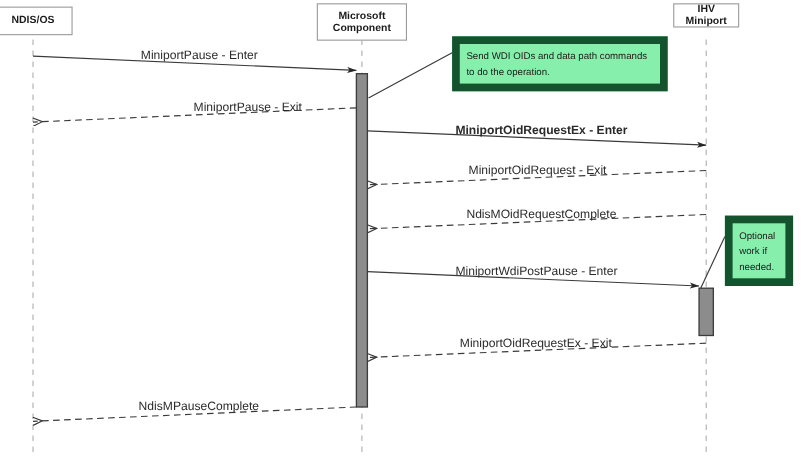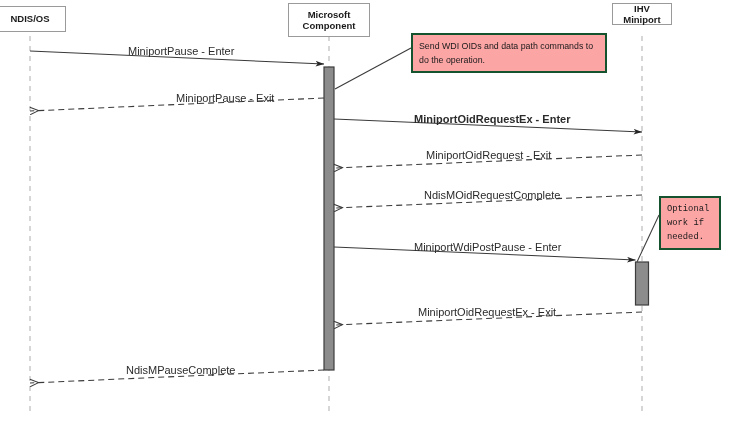--- a/index.html
+++ b/index.html
@@ -34,22 +34,22 @@
     text-align: center;
     display: flex;
     align-items: center;
     justify-content: center;
     padding: 2px 4px;
   }
   .actor-box span { display: block; white-space: pre-line; }
   .note-box {
     position: absolute;
     box-sizing: border-box;
-    border: 2px solid #14532d;
-    background: #fca5a5;
+    border: 7px solid #14532d;
+    background: #86efac;
     color: #1a1a1a;
     font-size: 8.8px;
     line-height: 14px;
     padding: 4px 6px;
     text-align: left;
   }
   .msg-label {
     position: absolute;
     color: #2b2b2b;
     font-size: 11px;
@@ -105,21 +105,21 @@
         <span>Microsoft
 Component</span>
       </div>
       <div class="actor-box" style="left: 612px; top: 3px; width: 60px; height: 22px;">
         <span>IHV
 Miniport</span>
       </div>
     </div>
   <div id="notes-layer">
       <div class="note-box" style="left: 411px; top: 33px; width: 196px; min-height: 38px;">Send WDI OIDs and data path commands to do the operation.</div>
-      <div class="note-box" style="left: 659px; top: 196px; width: 62px; min-height: 38px; font-family: Liberation Mono, monospace;">Optional work if needed.</div>
+      <div class="note-box" style="left: 659px; top: 196px; width: 62px; min-height: 38px;">Optional work if needed.</div>
     </div>
   <div id="labels-layer">
       <div class="msg-label" style="left: 128px; top: 46px;">MiniportPause - Enter</div>
       <div class="msg-label" style="left: 136px; top: 93px; padding-left: 40px;">MiniportPause - Exit</div>
       <div class="msg-label" style="left: 414px; top: 114px; font-weight: bold;">MiniportOidRequestEx - Enter</div>
       <div class="msg-label" style="left: 426px; top: 150px;">MiniportOidRequest - Exit</div>
       <div class="msg-label" style="left: 424px; top: 190px; text-align: center;">NdisMOidRequestComplete</div>
       <div class="msg-label" style="left: 414px; top: 242px;">MiniportWdiPostPause - Enter</div>
       <div class="msg-label" style="left: 418px; top: 307px;">MiniportOidRequestEx - Exit</div>
       <div class="msg-label" style="left: 126px; top: 365px;">NdisMPauseComplete</div>

